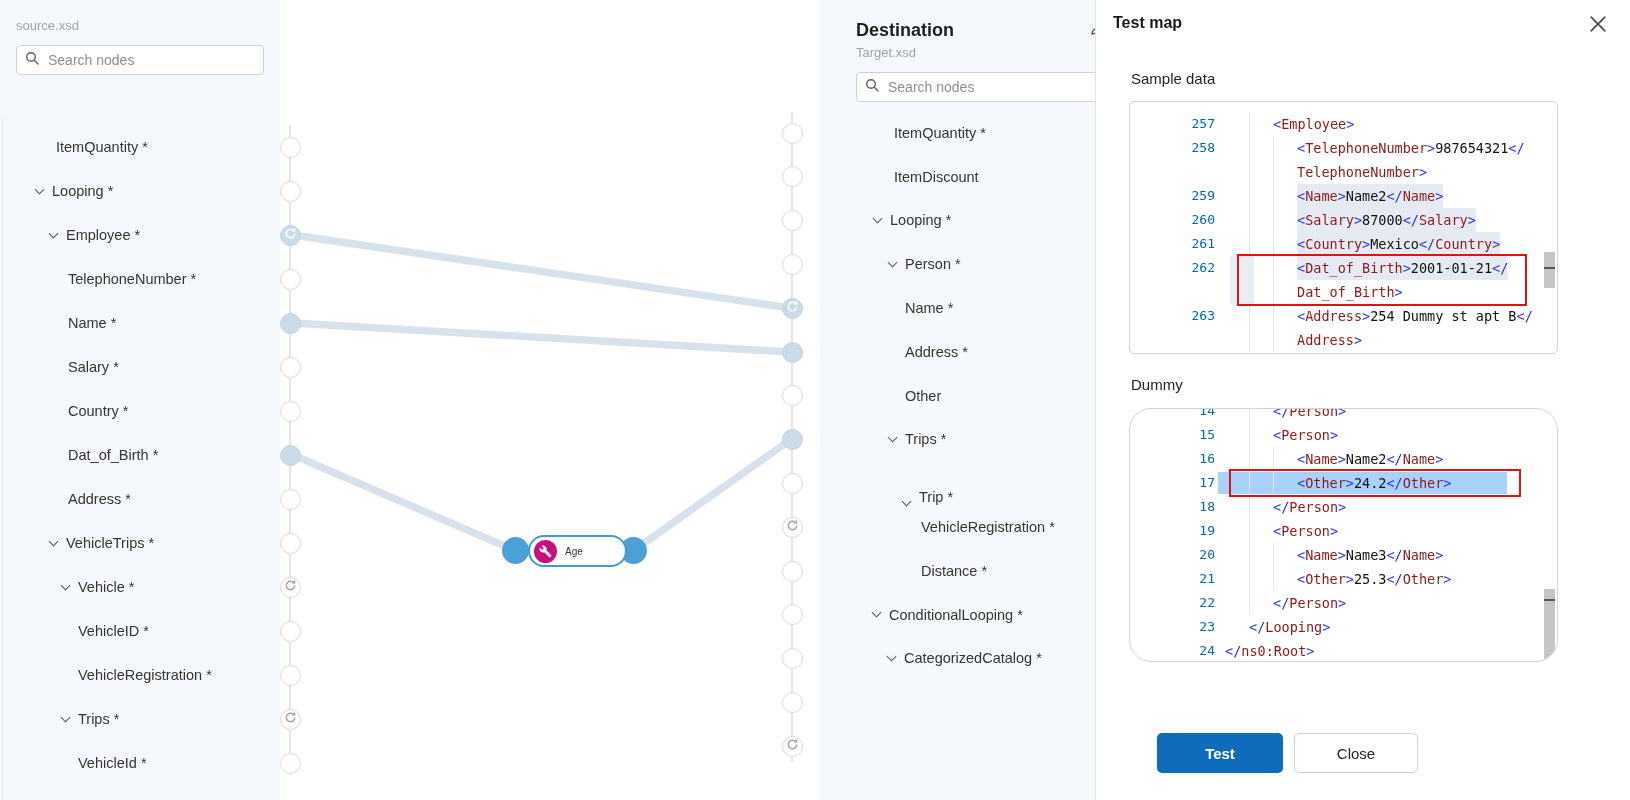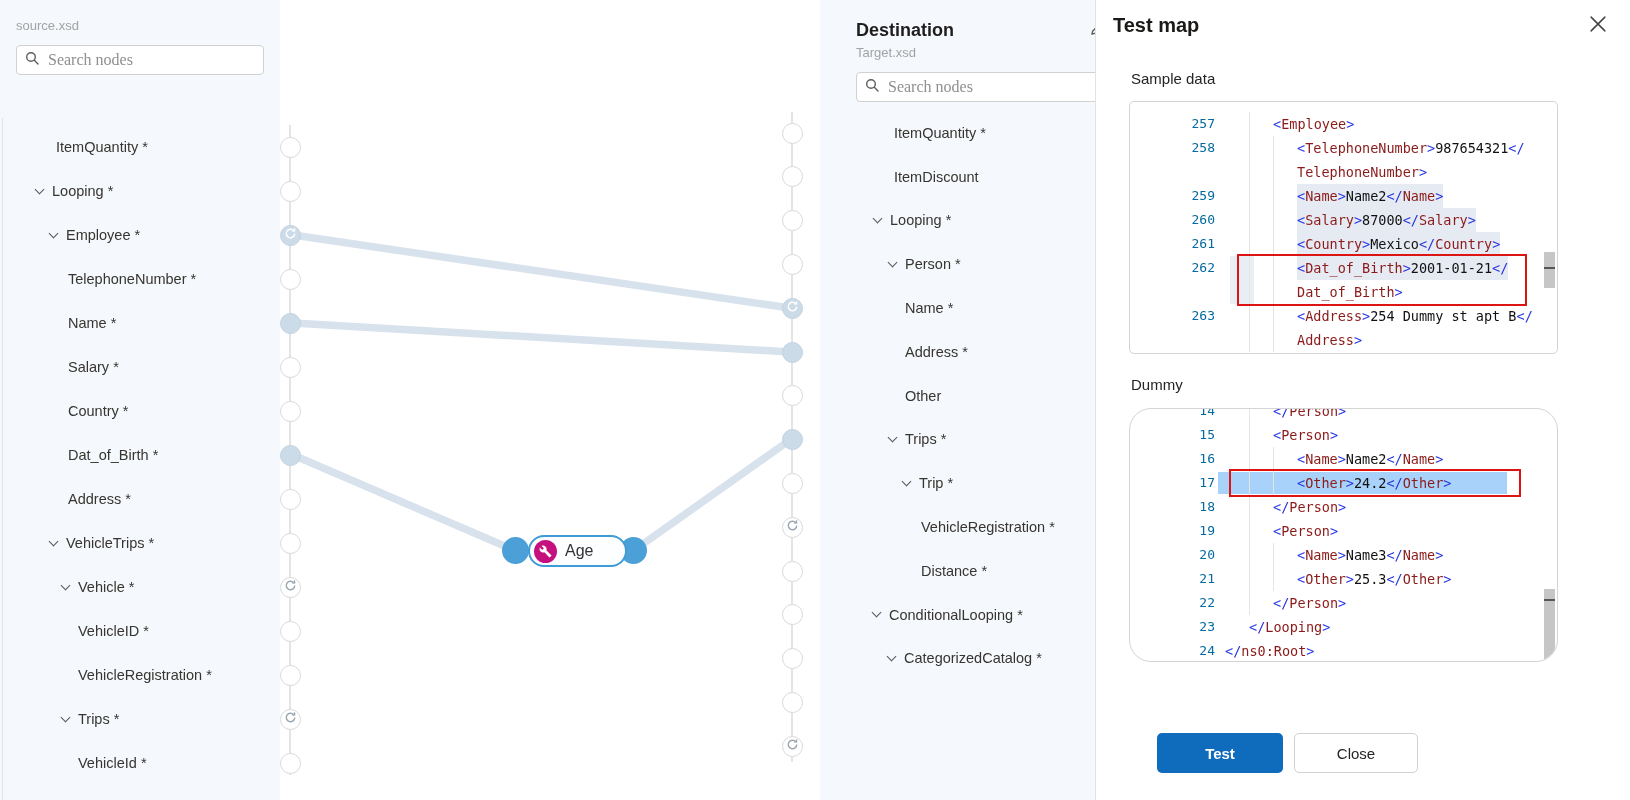--- a/index.html
+++ b/index.html
@@ -17,22 +17,22 @@
 
   .panel-header { position:relative; }
   .source-panel .panel-header { padding:16px 16px 0 16px; }
   .dest-panel .panel-header { padding:16px 14px 0 36px; }
   .title-row { display:flex; align-items:center; justify-content:space-between; }
   .panel-title { font-size:18px; font-weight:700; color:#1f1e1d; margin:4px 0 2px 0; }
   .subtitle { font-size:13px; color:#a3a3a3; margin-top:2px; }
   .icon-btn { background:none; border:none; padding:2px; cursor:pointer; }
   .searchbox { margin-top:12px; height:30px; background:#fff; border:1px solid #d1d1d1;
     border-radius:4px; display:flex; align-items:center; padding:0 8px; gap:7px; }
-  .searchbox input { border:none; outline:none; flex:1; font-size:16px; min-width:0;
-    font-family:Liberation Serif, serif; color:#8b5cf6; background:transparent; }
+  .searchbox input { border:none; outline:none; flex:1; font-size:14px; min-width:0;
+    font-family:Liberation Sans, sans-serif; color:#8b5cf6; background:transparent; }
   .searchbox input::placeholder { color:#8f8f8f; }
 
   
   .tree { position:absolute; left:0; right:0; }
   .source-panel .tree { top:125px; }
   .dest-panel .tree { top:111px; }
   .trow { display:flex; align-items:center; font-size:14.5px; color:#37352f; white-space:nowrap; }
   .chev { width:7px; height:7px; border-right:1.4px solid #585858; border-bottom:1.4px solid #585858;
     transform:rotate(45deg); margin:-4px 9px 0 0; flex-shrink:0; }
   .src-tree-border { position:absolute; left:2px; top:118px; width:1px; height:682px; background:#e3e5e9; }
@@ -46,27 +46,27 @@
   .handle.loop-filled { background:#ccdbe8; border-color:#c0d2e0; color:#fff; }
   .handle svg { stroke:currentColor; }
 
   
   .fn-handle { position:absolute; width:27px; height:27px; border-radius:50%; background:#4ba0d8; z-index:3; }
   .fn-pill { position:absolute; left:528px; top:535px; width:99px; height:32px; background:#fdfeff;
     border:2px solid #3f9bd5; border-radius:17px; z-index:4; display:flex; align-items:center;
     padding:0 10px 0 4px; gap:8px; }
   .fn-icon { width:23px; height:23px; border-radius:50%; background:#c4117e; display:flex;
     align-items:center; justify-content:center; flex-shrink:0; }
-  .fn-label { font-size:16px; color:#333;text-align:right; }
+  .fn-label { font-size:10px; color:#333;text-align:right; }
 
   #edges { position:absolute; left:0; top:0; z-index:1; pointer-events:none; }
 
   
   .tp-header { display:flex; align-items:flex-start; justify-content:space-between; padding:14px 22px 0 17px; }
-  .tp-title { font-size:20px; font-weight:700; color:#1b1a19; margin:0; }
+  .tp-title { font-size:16px; font-weight:700; color:#1b1a19; margin:0; }
   .section-label { position:absolute; font-size:15px; color:#242424; }
   .lbl-sample { left:35px; top:70px; }
   .lbl-result { left:35px; top:376px; }
 
   .code-block { position:absolute; left:33px; width:429px; background:#fff; border:1px solid #d4d4d4;
     border-radius:5px; overflow:hidden; font-family:"DejaVu Sans Mono","Liberation Mono",monospace;
     font-size:13.5px; line-height:24px; color:#111; }
   .code-block.sample { top:101px; height:253px; }
   .code-block.result { top:408px; height:254px;border-radius:22px; }
   .sample .rows { padding-top:10px; }
@@ -224,21 +224,21 @@
       <div class="trow" style="height: 43.8px; padding-left: 85px;">
         <span>Address *</span>
       </div>
       <div class="trow" style="height: 43.8px; padding-left: 85px;">
         <span>Other</span>
       </div>
       <div class="trow" style="height: 43.8px; padding-left: 69px;">
         <span class="chev"></span>
         <span>Trips *</span>
       </div>
-      <div class="trow" style="height: 43.8px; padding-left: 83px;">
+      <div class="trow" style="height: 43.8px; padding-left: 83px; align-items: flex-end;">
         <span class="chev"></span>
         <span>Trip *</span>
       </div>
       <div class="trow" style="height: 43.8px; padding-left: 101px;">
         <span>VehicleRegistration *</span>
       </div>
       <div class="trow" style="height: 43.8px; padding-left: 101px;">
         <span>Distance *</span>
       </div>
       <div class="trow" style="height: 43.8px; padding-left: 53px;">

